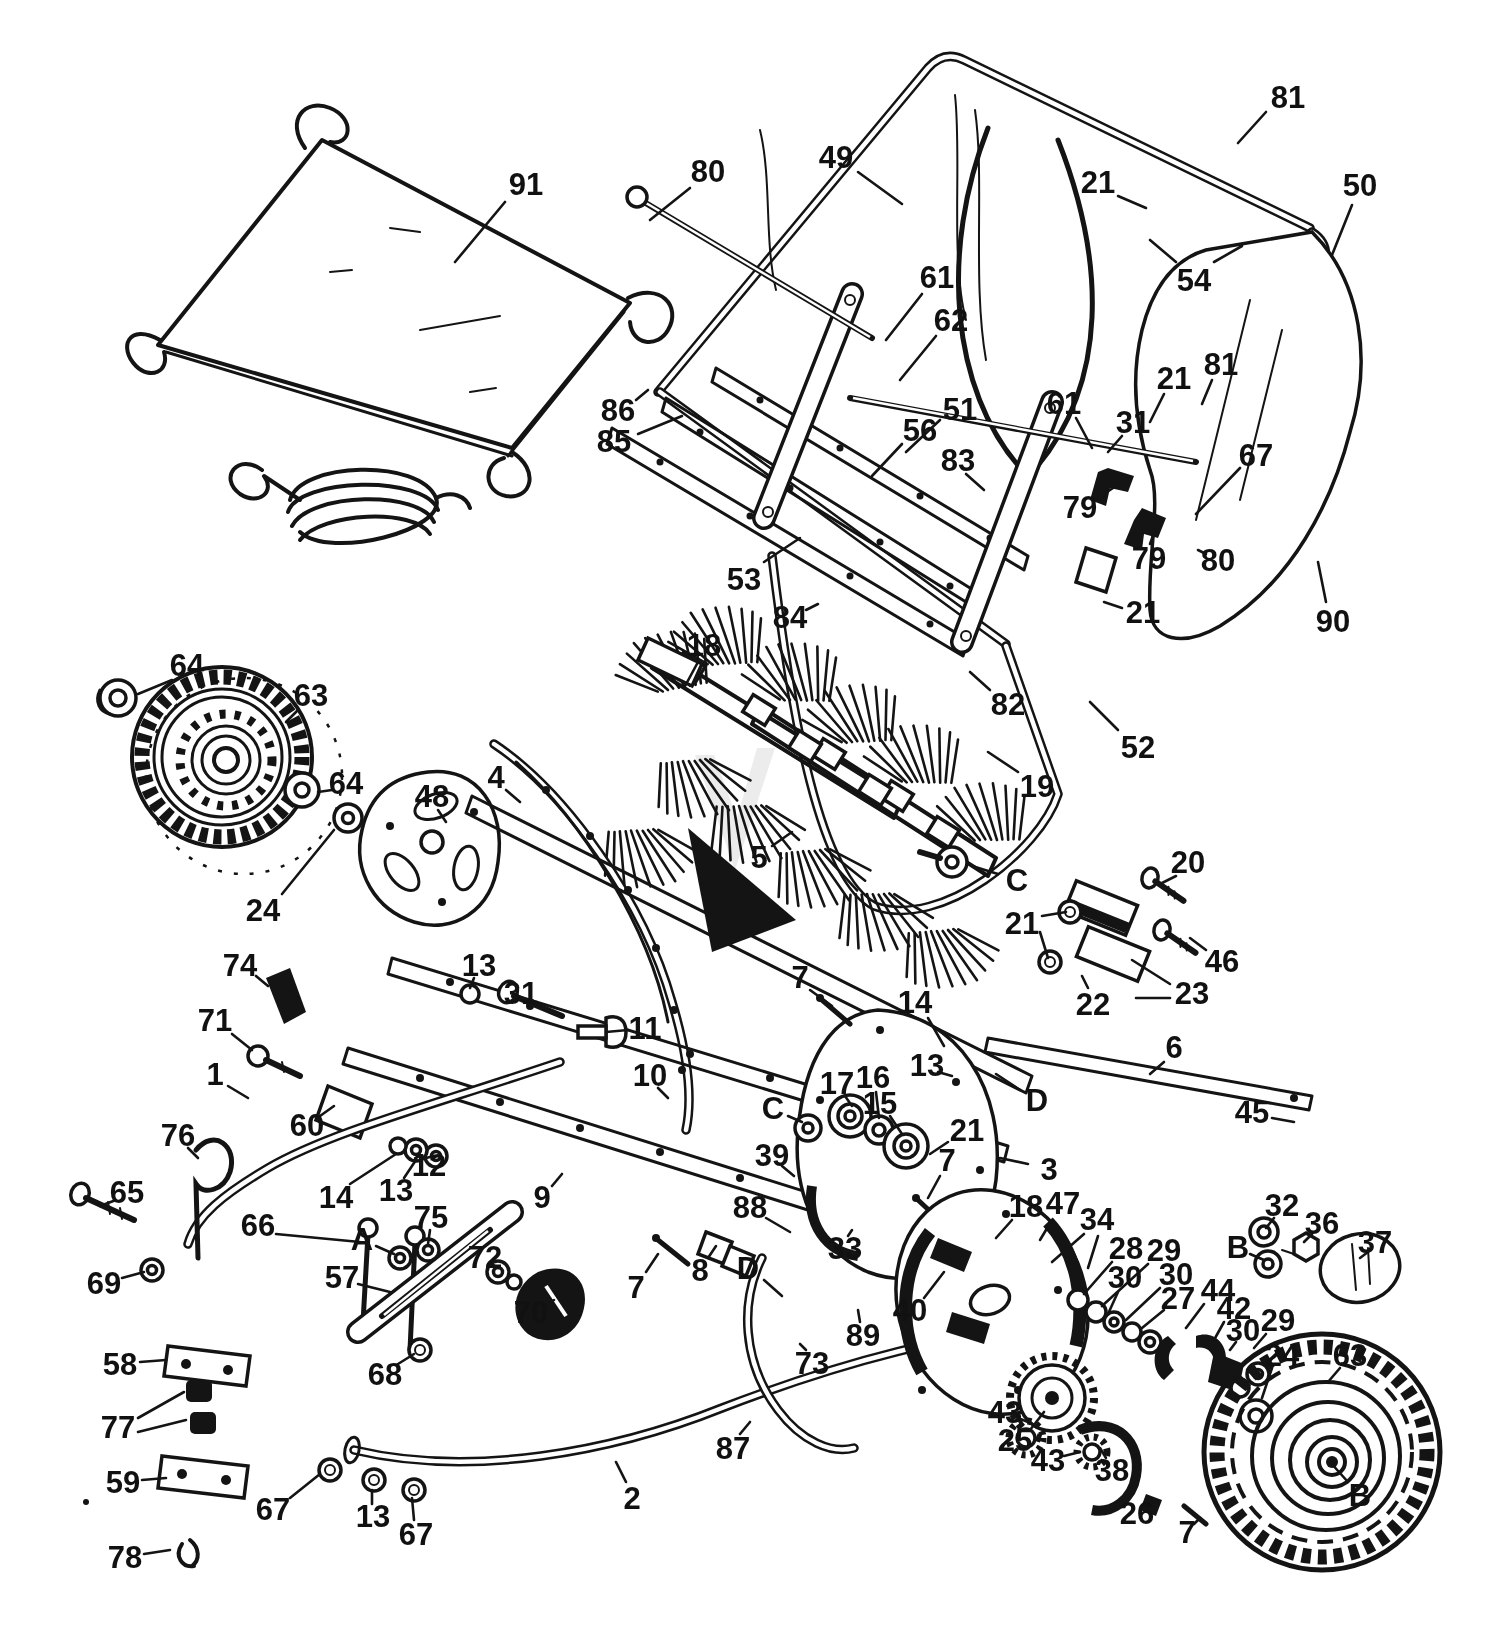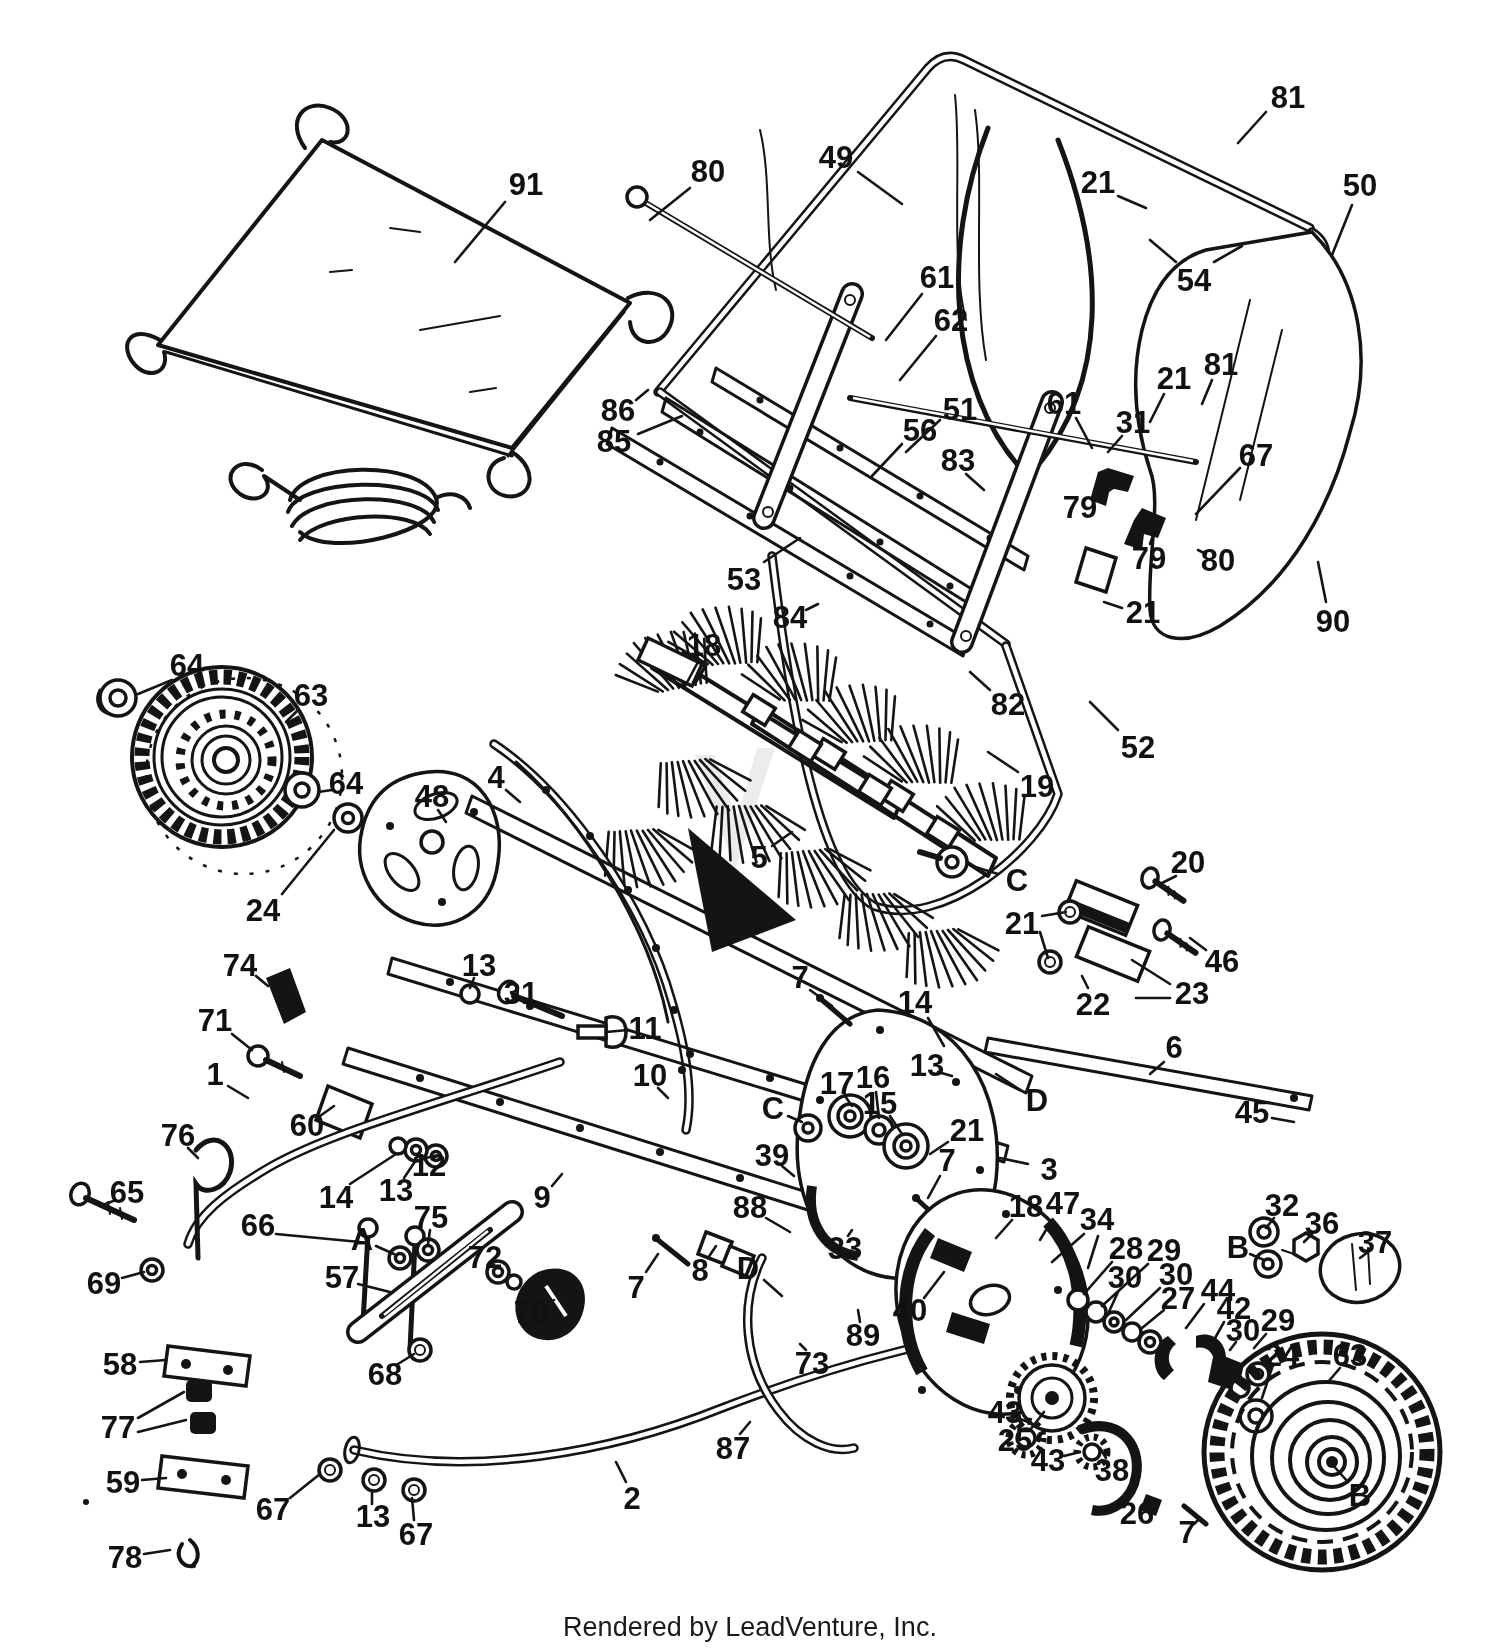--- a/index.html
+++ b/index.html
@@ -675,14 +675,13 @@
         <text x="632" y="1498" class="lbl" text-anchor="middle" dominant-baseline="central">2</text>
         <line x1="708" y1="1258" x2="716" y2="1246" class="leader"></line>
         <text x="700" y="1270" class="lbl" text-anchor="middle" dominant-baseline="central">8</text>
         <line x1="646" y1="1272" x2="658" y2="1254" class="leader"></line>
         <text x="636" y="1287" class="lbl" text-anchor="middle" dominant-baseline="central">7</text>
         <line x1="810" y1="990" x2="832" y2="1006" class="leader"></line>
         <text x="800" y="977" class="lbl" text-anchor="middle" dominant-baseline="central">7</text>
       </g>
 </svg>
 
-<div id="footer-text">Rendered by LeadVenture, Inc.</div>
 </div>
 
 </body></html>

